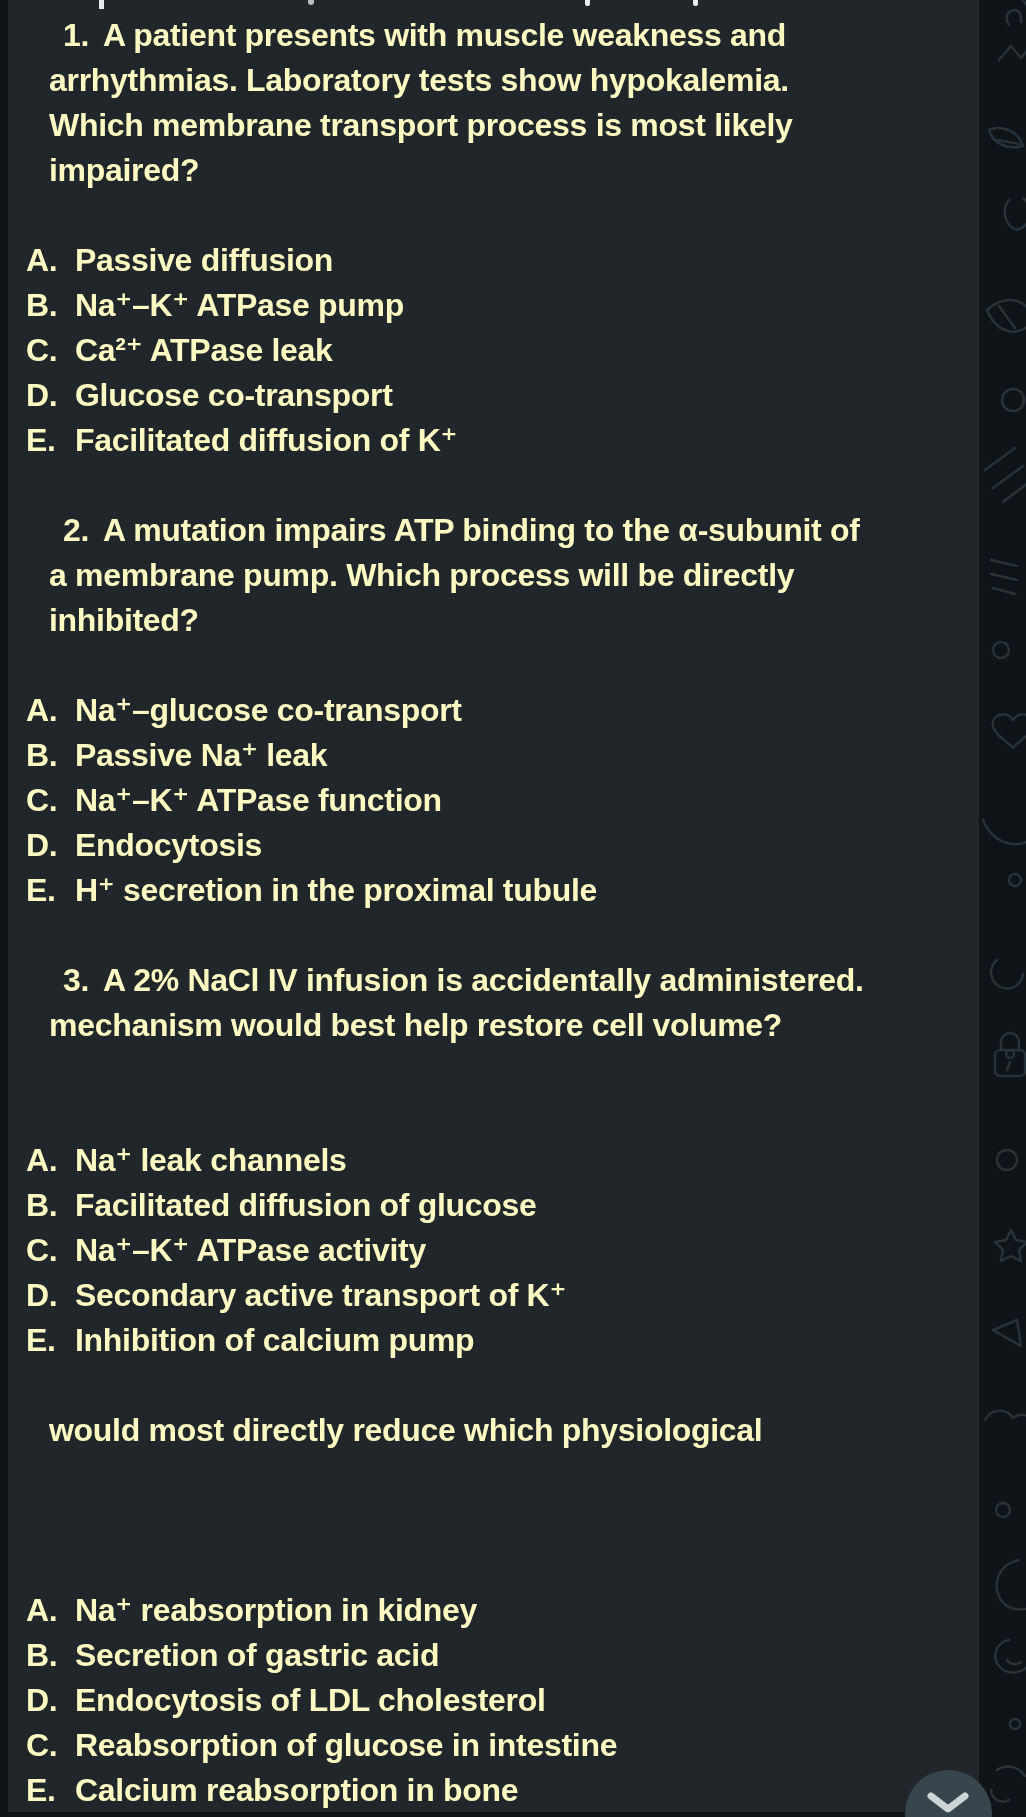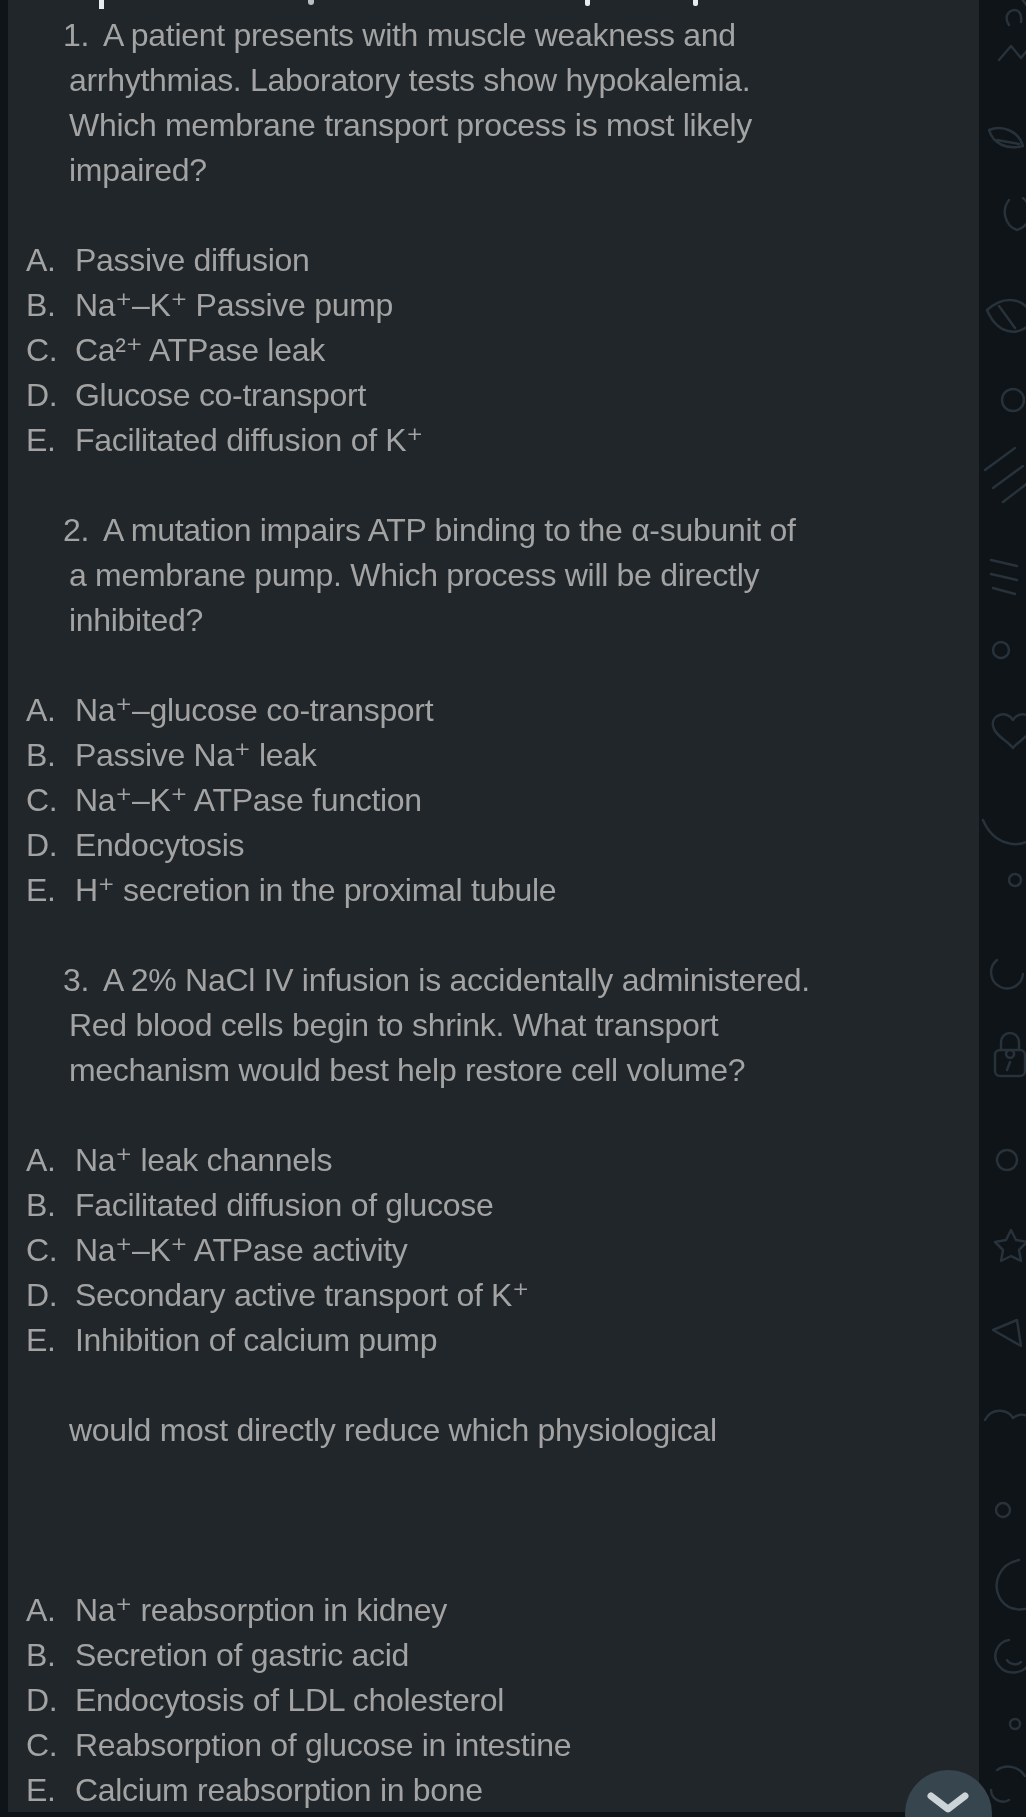--- a/index.html
+++ b/index.html
@@ -7,25 +7,25 @@
     width:1026px;height:1817px;position:relative;overflow:hidden;
     background:#0e1418;
     font-family:"Liberation Sans","DejaVu Sans",sans-serif;
   }
   .wallpaper-right{
     position:absolute;top:0;right:0;width:47px;height:1817px;
     background:#0e1418;overflow:hidden;
   }
   .content{
     position:absolute;left:8px;top:0;width:971px;height:1812px;
-    background:#20262a;color:#a3a3a3;
+    background:#20262a;color:#fef9c3;font-weight:bold;
   }
   .line{height:45px;line-height:45px;font-size:32px;letter-spacing:-0.3px;white-space:nowrap;}
   .qblock,.oblock{position:absolute;left:0;right:0;}
-  .qline{padding-left:61px;}
+  .qline{padding-left:41px;}
   .qline.first{padding-left:55px;}
   .qnum{display:inline-block;width:40px;}
   .opt{padding-left:18px;}
   .letter{display:inline-block;width:49px;}
   
   .q1{top:13px;}  .o1{top:238px;}
   .q2{top:508px;} .o2{top:688px;}
   .q3{top:958px;} .o3{top:1138px;}
   .q4{top:1408px;}.o4{top:1588px;}
   
@@ -52,42 +52,41 @@
   <div class="remnant r4"></div>
 
   <div class="qblock q1">
     <div class="line qline first"><span class="qnum">1.</span><span>A patient presents with muscle weakness and</span></div>
     <div class="line qline">arrhythmias. Laboratory tests show hypokalemia.</div>
     <div class="line qline">Which membrane transport process is most likely</div>
     <div class="line qline">impaired?</div>
   </div>
   <div class="oblock o1">
     <div class="line opt"><span class="letter">A.</span><span>Passive diffusion</span></div>
-    <div class="line opt"><span class="letter">B.</span><span>Na⁺–K⁺ Passive pump</span></div>
+    <div class="line opt"><span class="letter">B.</span><span>Na⁺–K⁺ ATPase pump</span></div>
     <div class="line opt"><span class="letter">C.</span><span>Ca²⁺ ATPase leak</span></div>
     <div class="line opt"><span class="letter">D.</span><span>Glucose co-transport</span></div>
     <div class="line opt"><span class="letter">E.</span><span>Facilitated diffusion of K⁺</span></div>
   </div>
 
   <div class="qblock q2">
     <div class="line qline first"><span class="qnum">2.</span><span>A mutation impairs ATP binding to the α-subunit of</span></div>
     <div class="line qline">a membrane pump. Which process will be directly</div>
     <div class="line qline">inhibited?</div>
   </div>
   <div class="oblock o2">
     <div class="line opt"><span class="letter">A.</span><span>Na⁺–glucose co-transport</span></div>
     <div class="line opt"><span class="letter">B.</span><span>Passive Na⁺ leak</span></div>
     <div class="line opt"><span class="letter">C.</span><span>Na⁺–K⁺ ATPase function</span></div>
     <div class="line opt"><span class="letter">D.</span><span>Endocytosis</span></div>
     <div class="line opt"><span class="letter">E.</span><span>H⁺ secretion in the proximal tubule</span></div>
   </div>
 
   <div class="qblock q3">
     <div class="line qline first"><span class="qnum">3.</span><span>A 2% NaCl IV infusion is accidentally administered.</span></div>
-    <div class="line qline">Red blood cells begin to shrink. What transport</div>
     <div class="line qline">mechanism would best help restore cell volume?</div>
   </div>
   <div class="oblock o3">
     <div class="line opt"><span class="letter">A.</span><span>Na⁺ leak channels</span></div>
     <div class="line opt"><span class="letter">B.</span><span>Facilitated diffusion of glucose</span></div>
     <div class="line opt"><span class="letter">C.</span><span>Na⁺–K⁺ ATPase activity</span></div>
     <div class="line opt"><span class="letter">D.</span><span>Secondary active transport of K⁺</span></div>
     <div class="line opt"><span class="letter">E.</span><span>Inhibition of calcium pump</span></div>
   </div>
 

